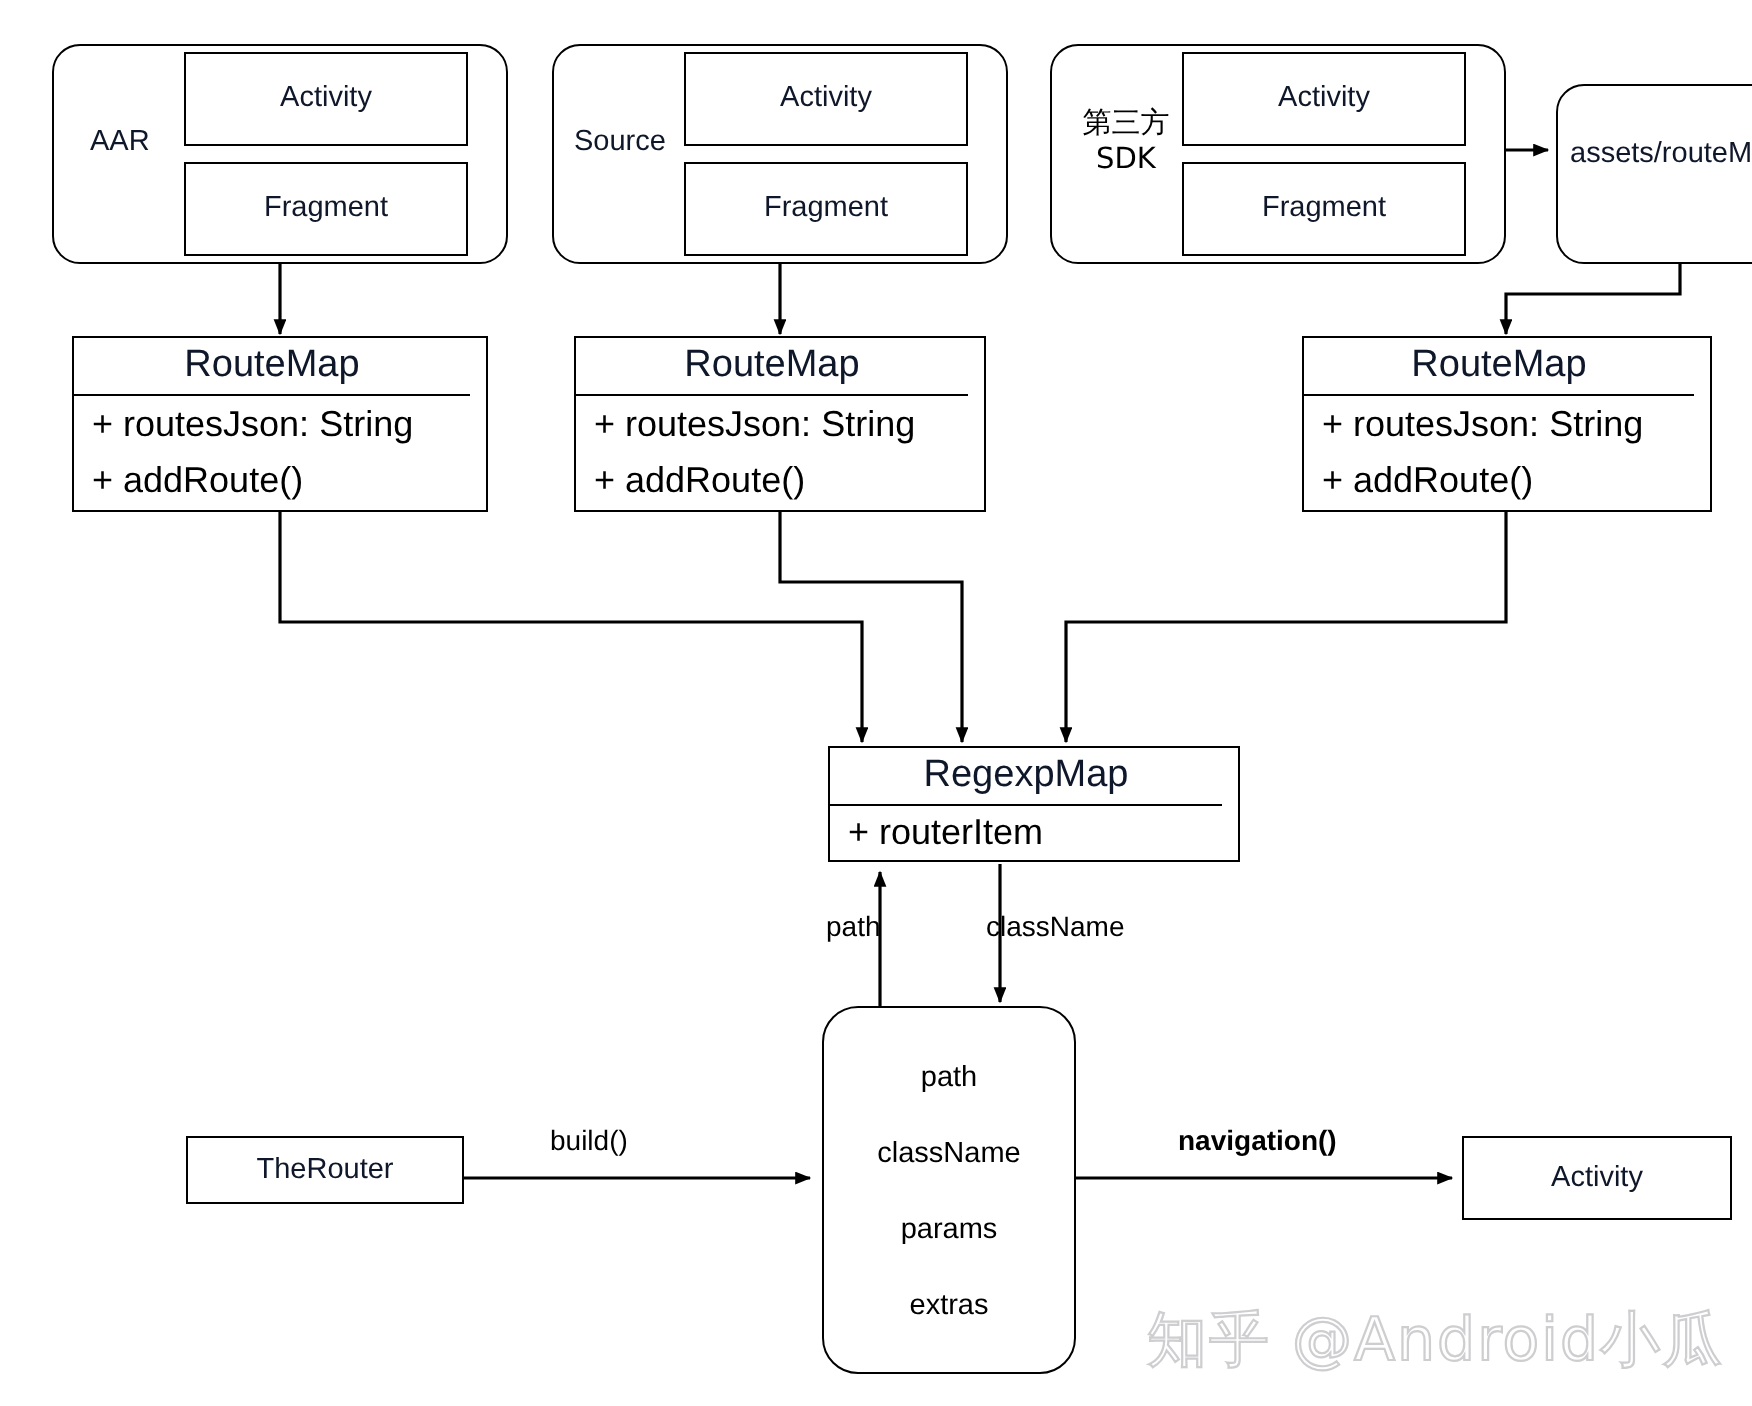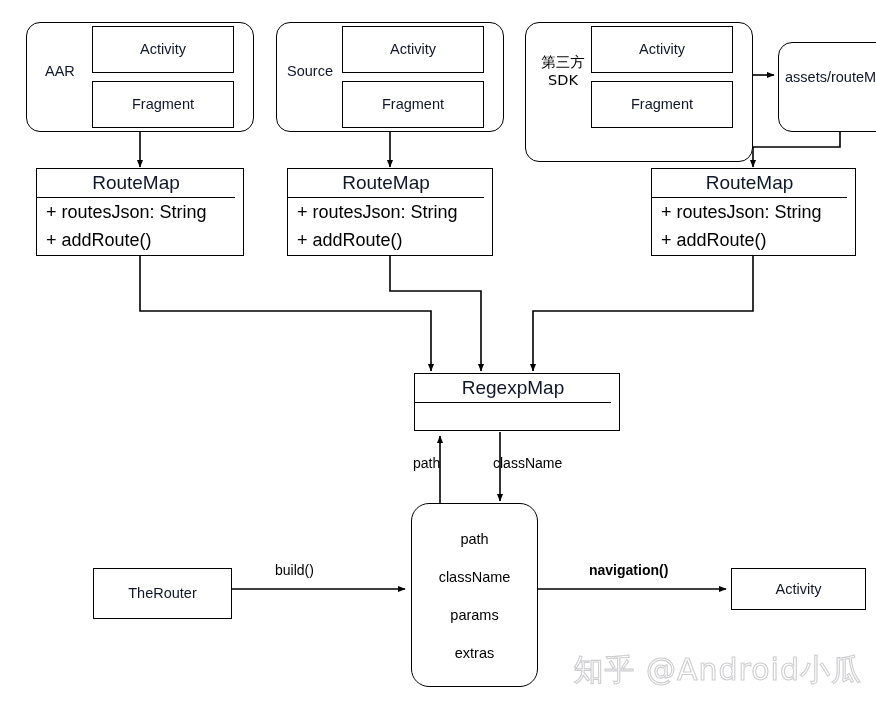--- a/index.html
+++ b/index.html
@@ -149,21 +149,21 @@
     <div class="node plain-box ctr lbl" style="left:65px; top:3px; width:142px; height:47px;">Activity</div>
     <div class="node plain-box ctr lbl" style="left:65px; top:58px; width:142px; height:47px;">Fragment</div>
   </div>
 
   <div class="node rounded" style="left:276px; top:22px; width:228px; height:110px;">
     <div class="lbl" style="position:absolute; left:10px; top:39px;">Source</div>
     <div class="node plain-box ctr lbl" style="left:65px; top:3px; width:142px; height:47px;">Activity</div>
     <div class="node plain-box ctr lbl" style="left:65px; top:58px; width:142px; height:47px;">Fragment</div>
   </div>
 
-  <div class="node rounded" style="left:525px; top:22px; width:228px; height:140px;">
+  <div class="node rounded" style="left:525px; top:22px; width:228px; height:110px;">
     <div class="lbl-cjk" style="position:absolute; left:11px; top:31px; width:52px;">第三方
 SDK</div>
     <div class="node plain-box ctr lbl" style="left:65px; top:3px; width:142px; height:47px;">Activity</div>
     <div class="node plain-box ctr lbl" style="left:65px; top:58px; width:142px; height:47px;">Fragment</div>
   </div>
 
   <div class="node rounded" style="left:778px; top:42px; width:140px; height:90px;">
     <div class="lbl" style="position:absolute; left:6px; top:25px;">assets/routeMap</div>
   </div>
 
@@ -180,35 +180,36 @@
   </div>
 
   <div class="node" style="left:651px; top:168px; width:205px; height:88px;">
     <div class="cls-title lbl">RouteMap</div>
     <div class="cls-row" style="top:28px;">+ routesJson: String</div>
     <div class="cls-row" style="top:56px;">+ addRoute()</div>
   </div>
 
   <div class="node" style="left:378px; top:373px; width:206px; height:58px;margin-left:36px;">
     <div class="cls-title lbl">RegexpMap</div>
+    <div class="cls-row" style="top:28px; height:29px;">+ routerItem</div>
   </div>
 
   <div class="edge-label" style="left:413px; top:455px;">path</div>
   <div class="edge-label" style="left:493px; top:455px;">className</div>
   <div class="edge-label" style="left:275px; top:562px;">build()</div>
   <div class="edge-label" style="left:589px; top:562px;font-weight:bold;">navigation()</div>
 
   <div class="node rounded" style="left:411px; top:503px; width:127px; height:184px; border-radius:18px;">
     <div class="stack" style="top:16px; height:152px;">
       <div class="item">path</div>
       <div class="item">className</div>
       <div class="item">params</div>
       <div class="item">extras</div>
     </div>
   </div>
 
-  <div class="node ctr lbl" style="left:93px; top:568px; width:139px; height:51px;">TheRouter</div>
+  <div class="node ctr lbl" style="left:93px; top:568px; width:139px; height:34px;">TheRouter</div>
 
   <div class="node ctr lbl" style="left:731px; top:568px; width:135px; height:42px;">Activity</div>
 
   <div id="watermark">知乎 @Android小瓜</div>
 
 </div>
 
 </body></html>

